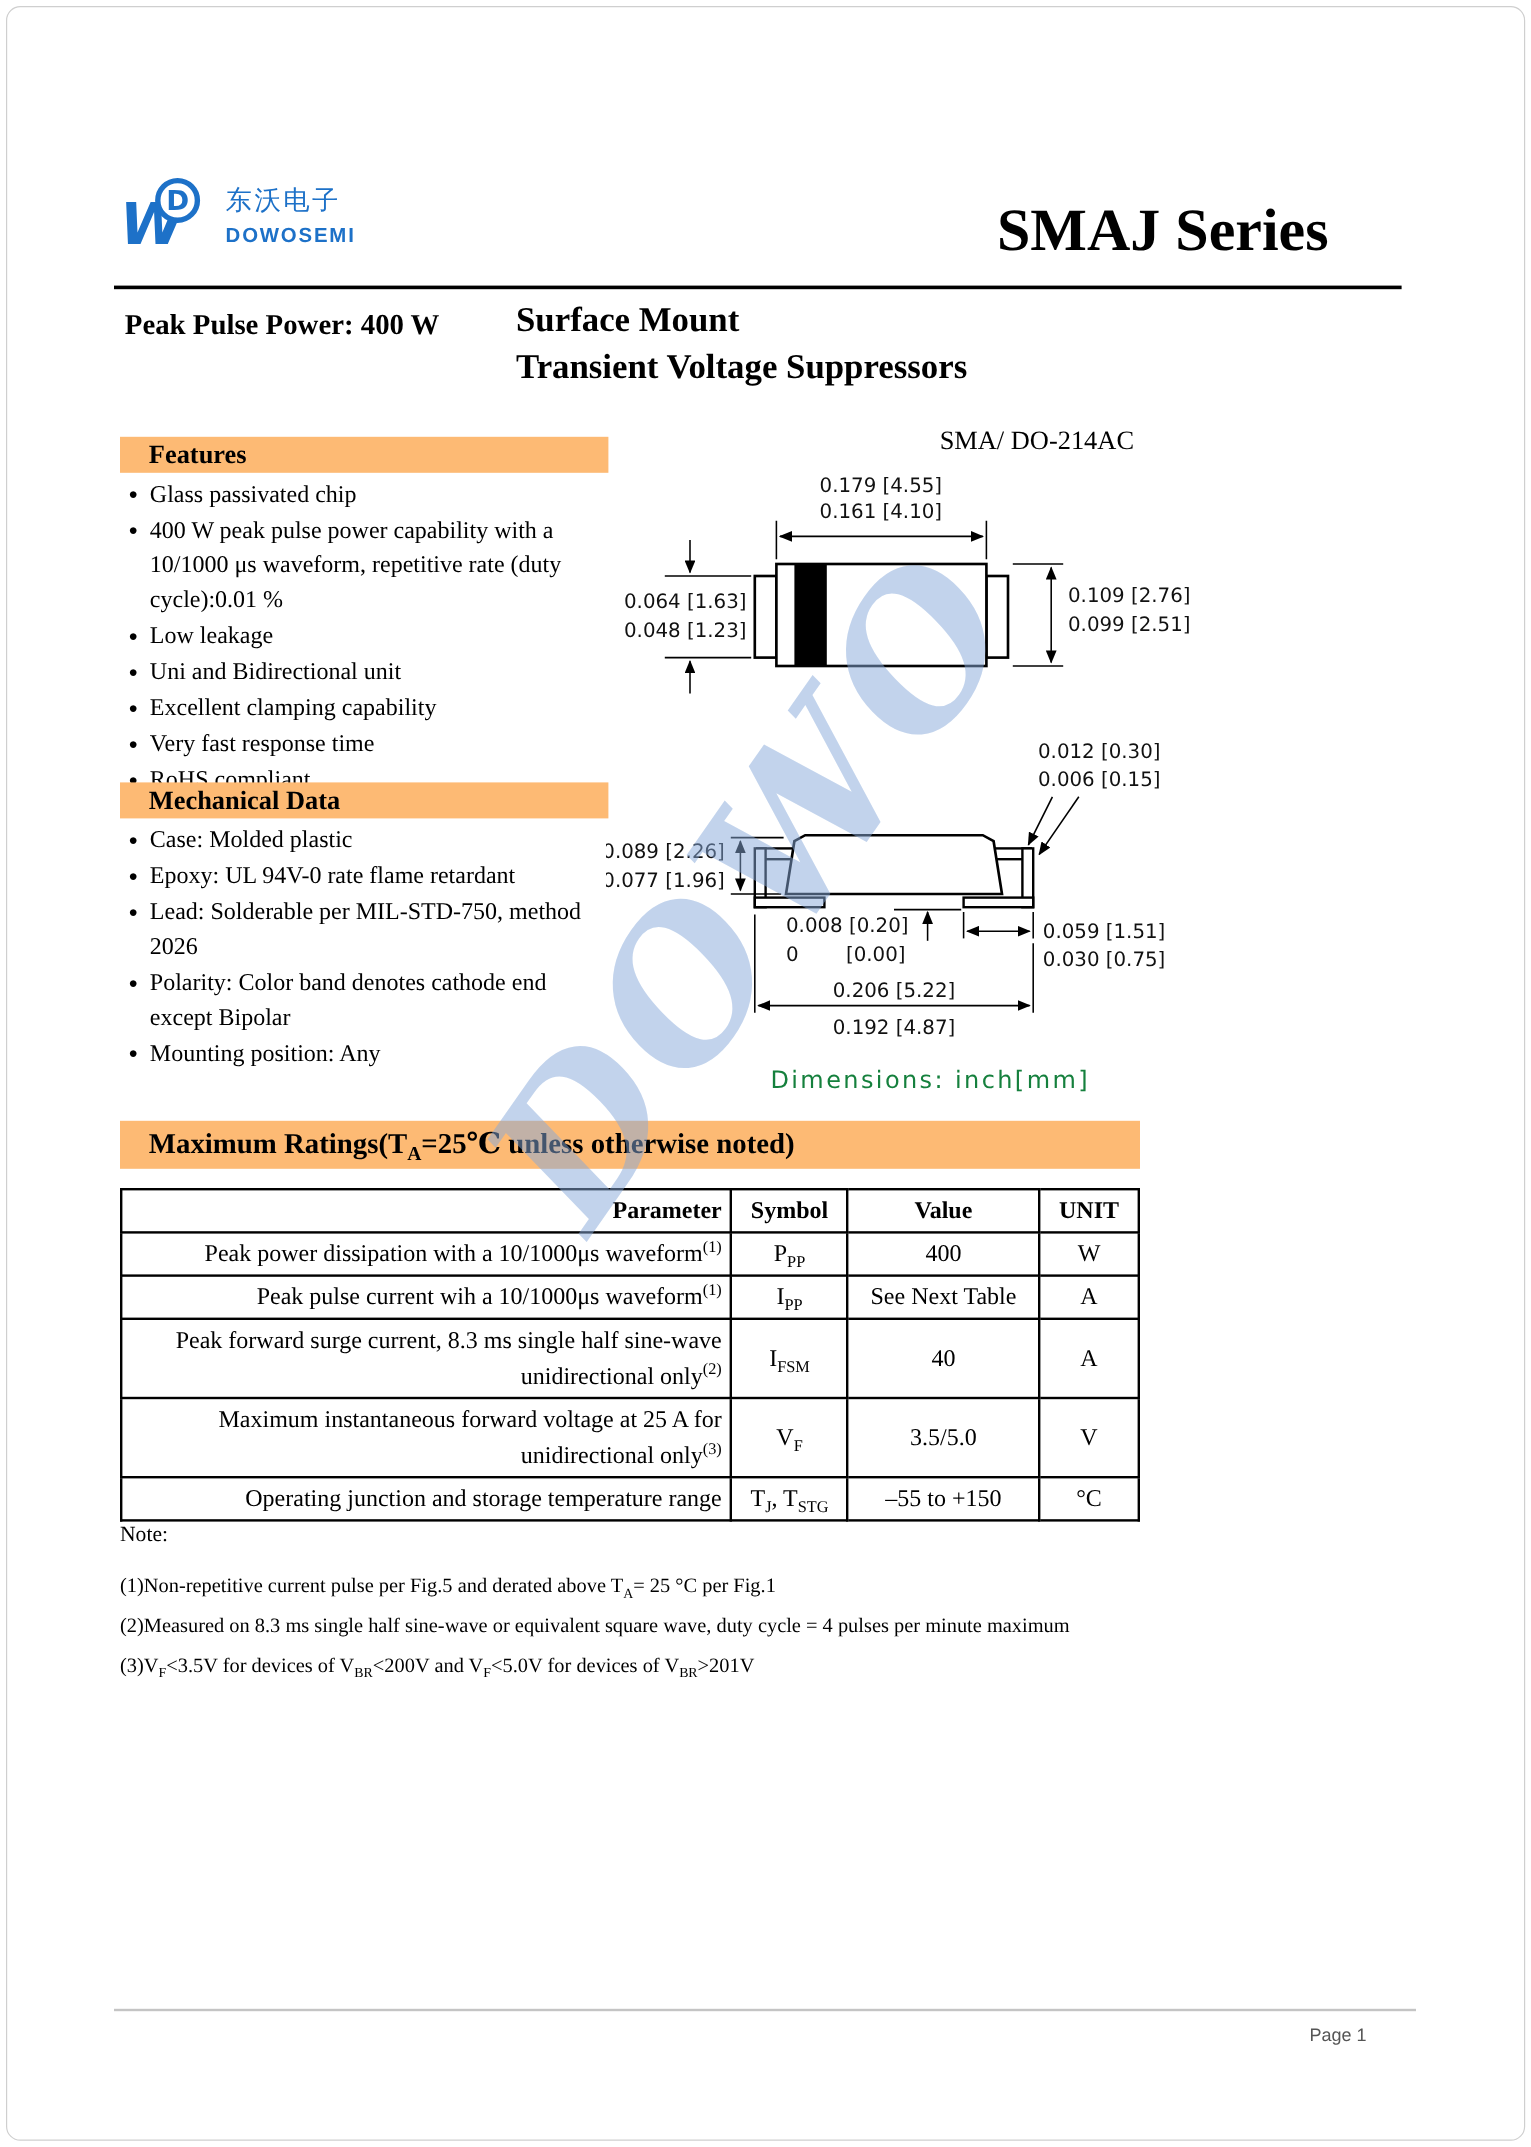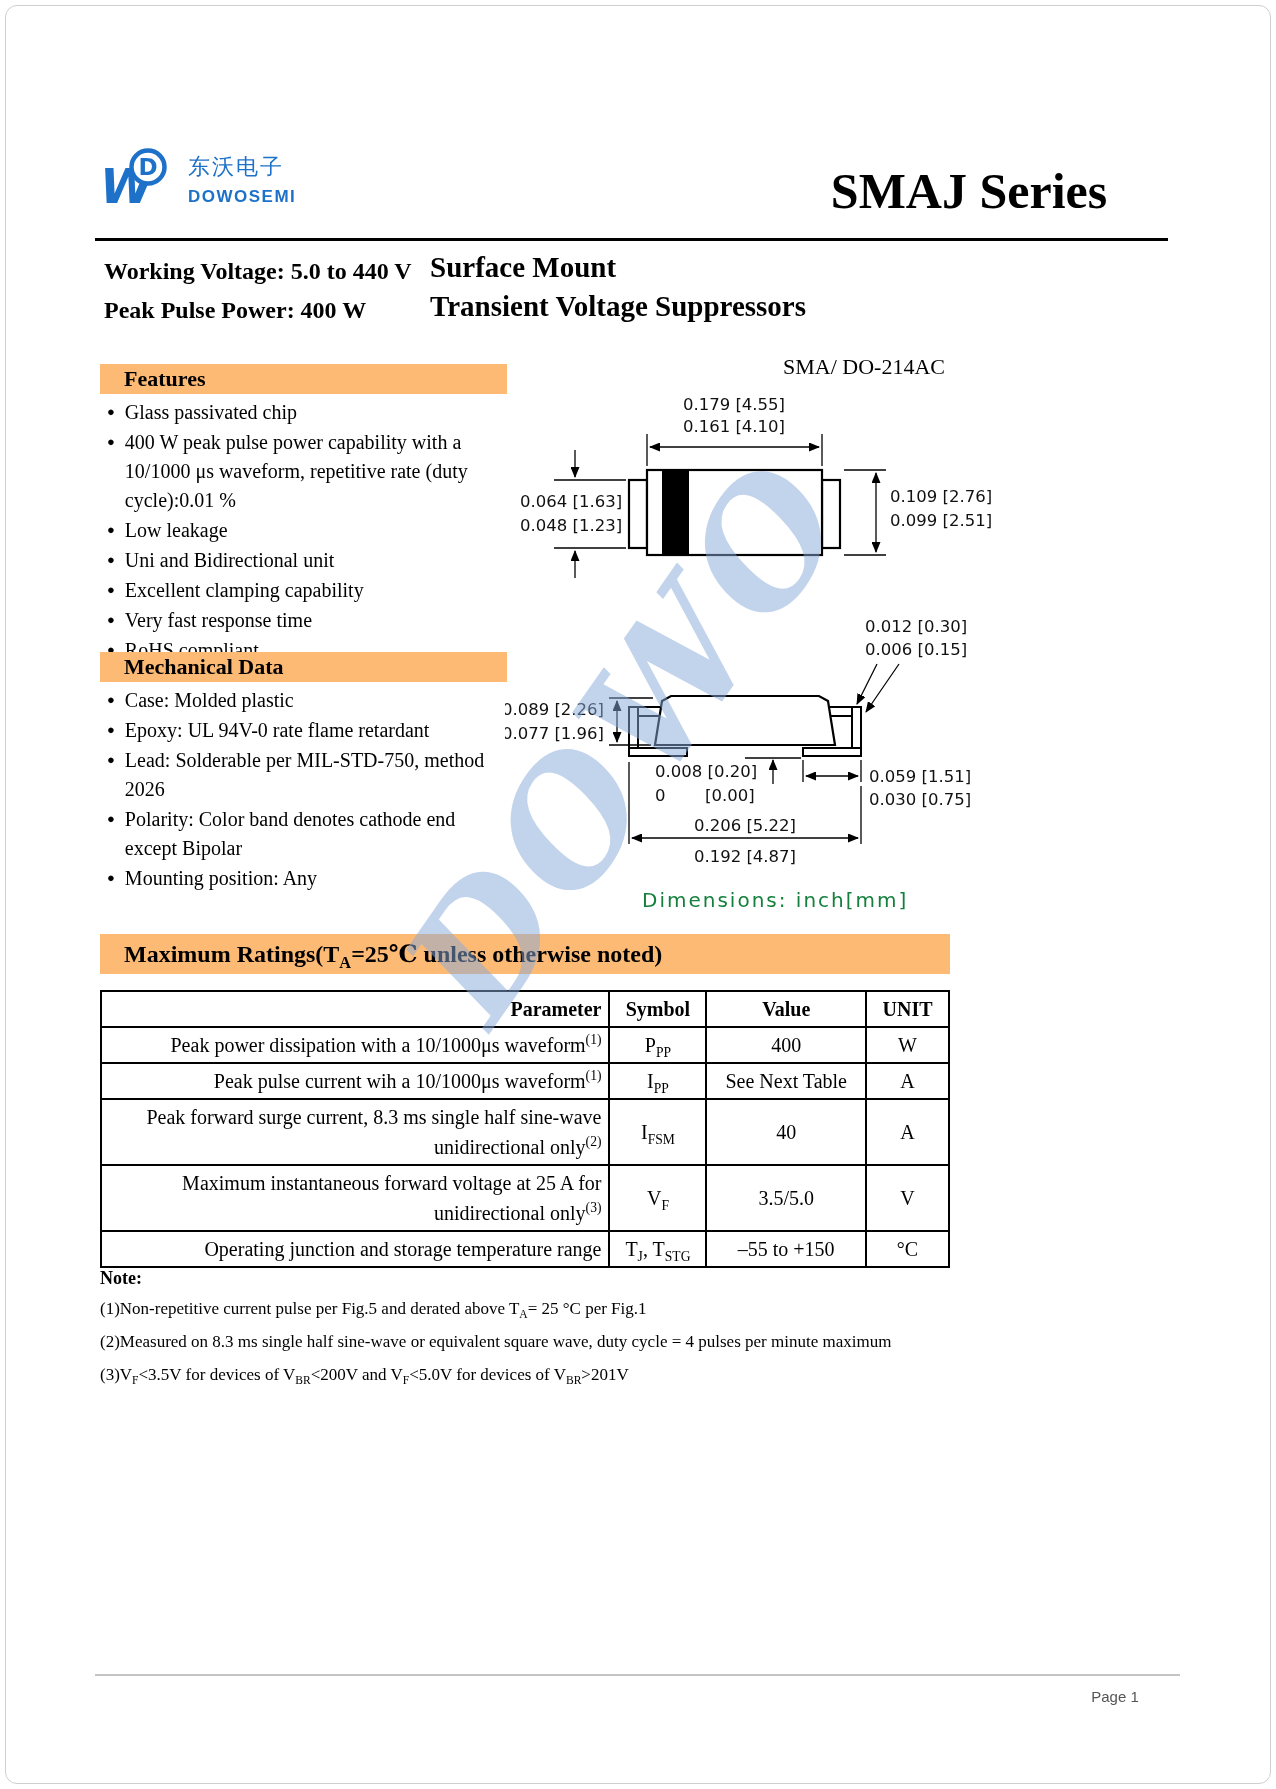--- a/index.html
+++ b/index.html
@@ -50,21 +50,21 @@
   
   .ratings-table{position:absolute;left:100px;top:990px;width:850px;border-collapse:collapse;font-size:20px}
   .ratings-table th,.ratings-table td{border:2px solid #000;padding:2px 7px;line-height:1.5;height:33px;vertical-align:middle}
   .ratings-table th{font-weight:bold}
   .c-param{text-align:right}
   .c-sym,.c-val,.c-unit{text-align:center}
   sub,sup{font-size:68%;line-height:0}
 
   
   .notes{position:absolute;left:100px;top:1268px;width:1060px}
-  .notes-label{font-size:18px;font-weight:bold;margin-bottom:10px}
+  .notes-label{font-size:18px;font-weight:normal;margin-bottom:23px}
   .note-line{font-size:17px;margin-bottom:13px}
 
   
   .footer-rule{position:absolute;left:95px;top:1674px;width:1085px;height:2px;background:#c4c4c4}
   .page-num{position:absolute;left:1060px;top:1688px;width:110px;text-align:center;
        font-family:"Liberation Sans","DejaVu Sans",sans-serif;font-size:15px;color:#555}
 </style>
 </head>
 <body>
 
@@ -76,21 +76,20 @@
   <text x="48" y="29" text-anchor="middle" font-family="DejaVu Sans, sans-serif" font-size="23" font-weight="bold" fill="#1d71c8">D</text>
 </svg>
 <div class="brand">
   <div class="brand-cn">东沃电子</div>
   <div class="brand-en">DOWOSEMI</div>
 </div>
 <div class="series">SMAJ Series</div>
 <div class="header-rule"></div>
 
 <div class="wv-block">
-  <div>Working Voltage: 5.0 to 440 V</div>
   <div>Peak Pulse Power: 400 W</div>
 </div>
 <div class="product-title">
   <div>Surface Mount</div>
   <div>Transient Voltage Suppressors</div>
 </div>
 
 <div class="bar" id="features-bar">Features</div>
 <ul class="blist" id="features-list">
 

